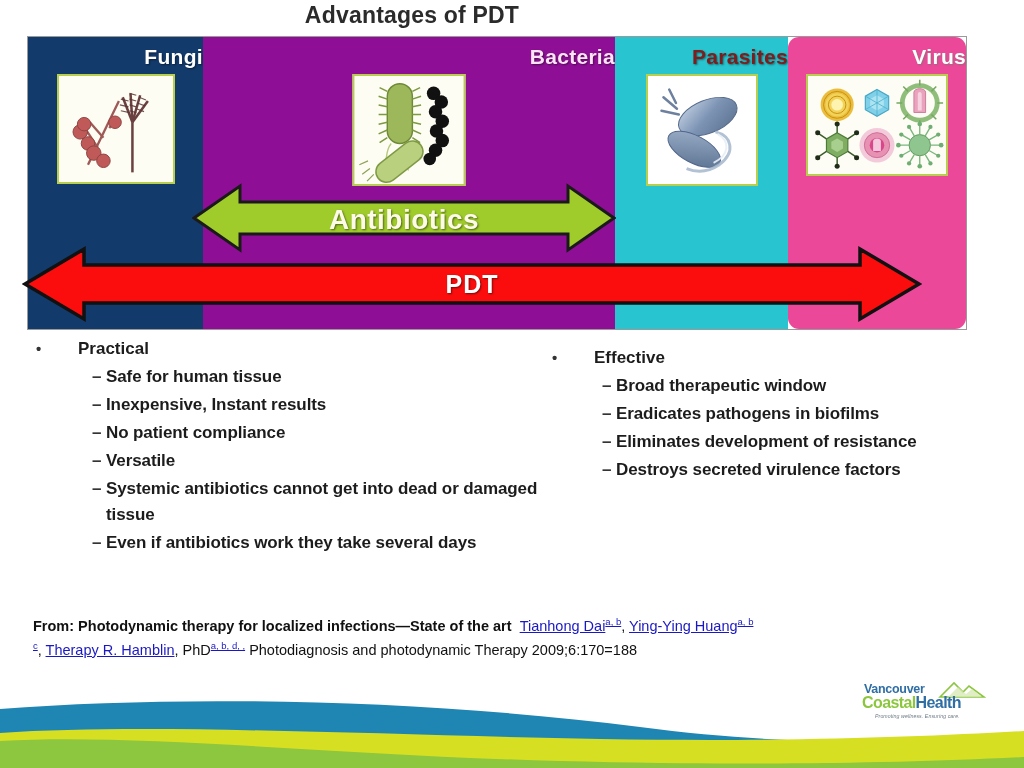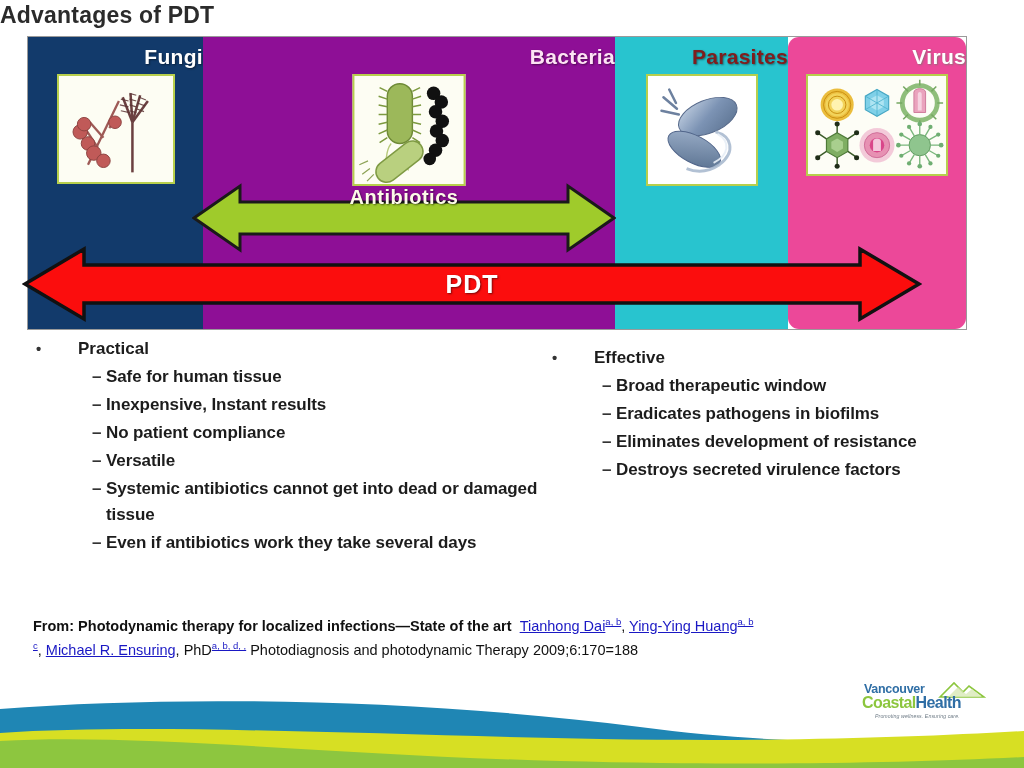--- a/index.html
+++ b/index.html
@@ -14,20 +14,21 @@
     overflow: hidden;
     font-family: "Liberation Sans", sans-serif;
   }
 
   
   #slide-title {
     position: absolute;
     top: 2px;
     left: 0;
     width: 824px;
+    text-align: center;
     font-size: 23px;
     font-weight: bold;
     color: #2b2b2b;
     letter-spacing: 0.2px;
   }
 
   
   #figure {
     position: absolute;
     left: 27px;
@@ -106,22 +107,22 @@
     position: absolute;
     left: 0;
     width: 100%;
     text-align: center;
     font-weight: bold;
     color: #fdfbe8;
     text-shadow: 1px 1px 2px rgba(0,0,0,.5);
     pointer-events: none;
   }
   #antibiotics-arrow .arrow-label {
-    top: 4px;
-    font-size: 20px;
+    top: 22px;
+    font-size: 28px;
     letter-spacing: .5px;
   }
   #pdt-arrow .arrow-label {
     top: 27px;
     font-size: 25px;
     letter-spacing: 1px;
     color: #ffffff;
   }
 
   
@@ -506,21 +507,21 @@
     <span class="txt">Eliminates development of resistance</span>
   </div>
   <div class="lvl2">
     <span class="marker">–</span>
     <span class="txt">Destroys secreted virulence factors</span>
   </div>
 </div>
 
 <div id="citation">
   <div class="line1"><span class="cit-bold">From:  Photodynamic therapy for localized infections—State of the art</span><span class="cit-plain">&nbsp;&nbsp;</span><span class="cit-link">Tianhong Dai</span><span class="sup">a, b</span><span class="cit-plain">, </span><span class="cit-link">Ying-Ying Huang</span><span class="sup">a, b</span></div>
-  <div class="line2"><span class="sup">c</span><span class="cit-plain">, </span><span class="cit-link">Michael R. Ensuring</span><span class="cit-plain">,&nbsp;</span><span class="cit-plain">PhD</span><span class="sup">a, b, d, ,</span><span class="cit-plain">&nbsp;</span><span class="cit-plain">Photodiagnosis and photodynamic Therapy  2009;6:170=188</span></div>
+  <div class="line2"><span class="sup">c</span><span class="cit-plain">, </span><span class="cit-link">Therapy R. Hamblin</span><span class="cit-plain">,&nbsp;</span><span class="cit-plain">PhD</span><span class="sup">a, b, d, ,</span><span class="cit-plain">&nbsp;</span><span class="cit-plain">Photodiagnosis and photodynamic Therapy  2009;6:170=188</span></div>
 </div>
 
 <svg id="waves" viewBox="0 0 1024 75" preserveAspectRatio="none">
   <path d="M0,16 C180,2 420,6 640,34 C800,55 930,50 1024,40 L1024,75 L0,75 Z" fill="#1f86b4"></path>
   <path d="M0,40 C150,30 380,42 600,46 C790,49 920,44 1024,38 L1024,75 L0,75 Z" fill="#d7df23"></path>
   <path d="M0,48 C140,40 330,62 560,68 C760,73 900,70 1024,64 L1024,75 L0,75 Z" fill="#8dc63f"></path>
 </svg>
 
 <div id="vch-logo">
   <div class="logo-l1">Vancouver</div>

